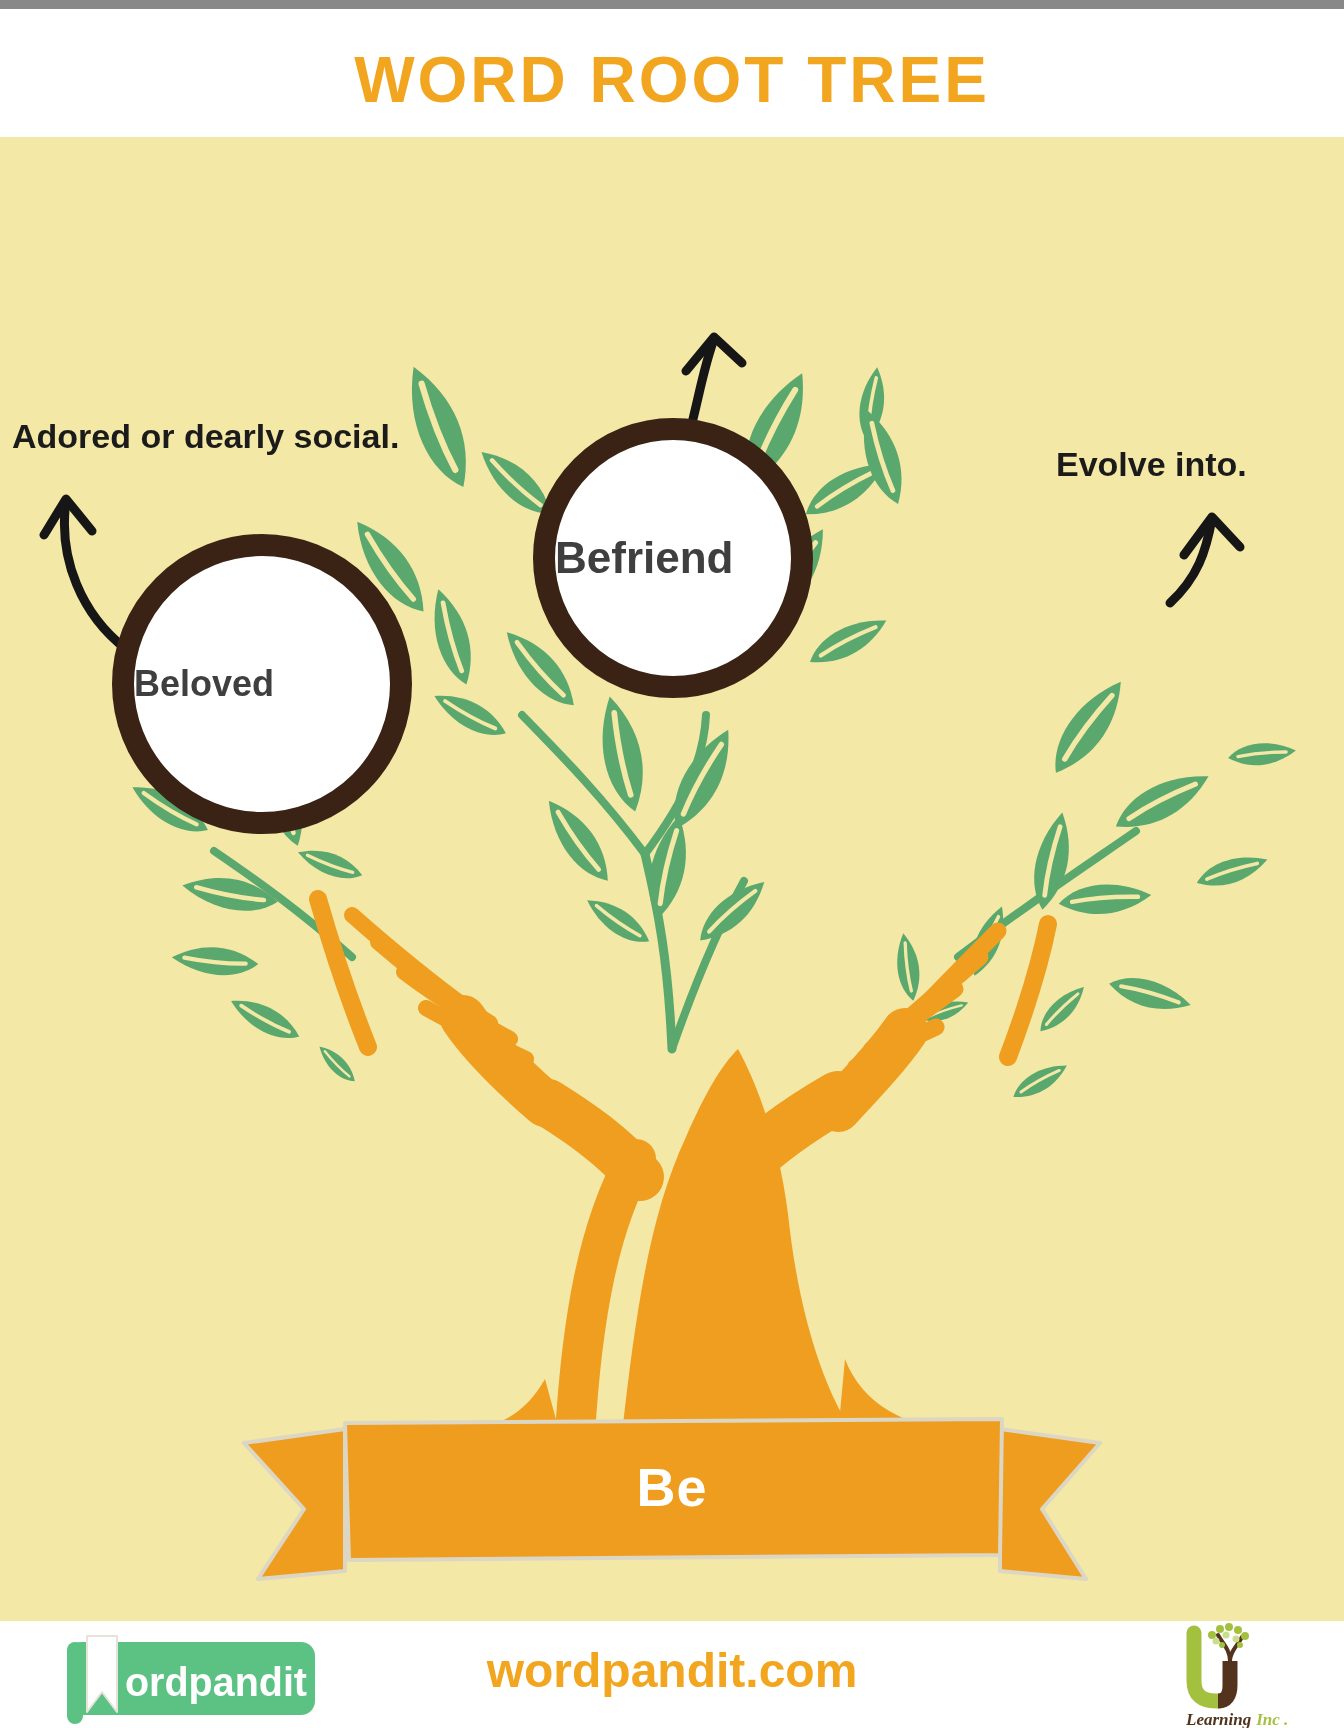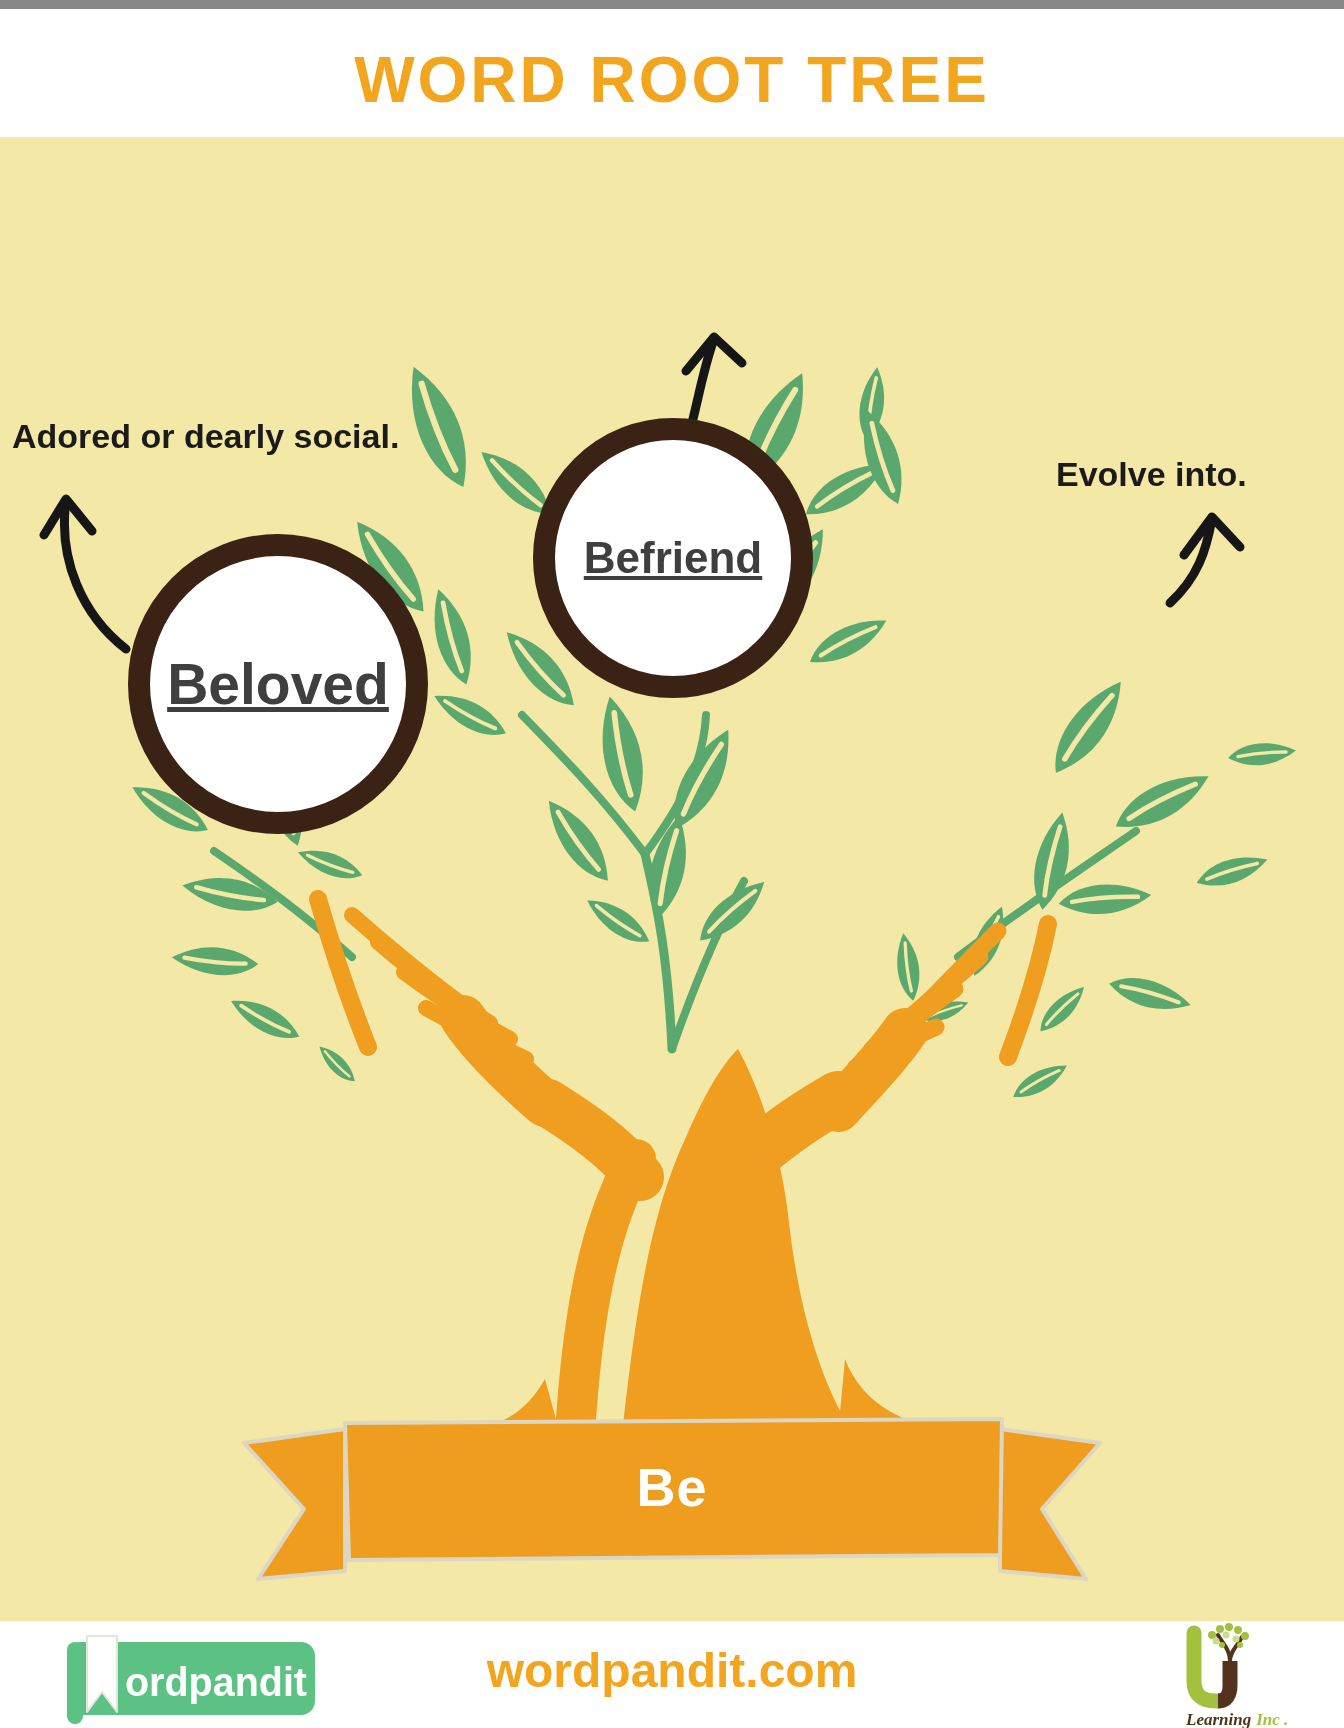--- a/index.html
+++ b/index.html
@@ -43,34 +43,34 @@
   .leaf-vein{fill:none;stroke:var(--background);stroke-width:6;stroke-linecap:round;}
   .twig{fill:none;stroke:var(--leaf-green);stroke-linecap:round;}
   .trunk-fill{fill:var(--trunk-orange);}
   .trunk-stroke{fill:none;stroke:var(--trunk-orange);stroke-linecap:round;}
   .arrow-line{fill:none;stroke:var(--arrow-black);stroke-width:9;stroke-linecap:round;stroke-linejoin:round;}
   .ribbon-shape{fill:var(--ribbon-orange);stroke:var(--ribbon-edge);stroke-width:4;stroke-linejoin:round;}
 
   .node{
     position:absolute;border-radius:50%;background:var(--white);
     border:22px solid var(--circle-ring-brown);
-    display:flex;align-items:center;justify-content:center;
-    z-index:2;color:var(--word-gray);font-weight:700;text-decoration:underline;
-  }
-  .node-beloved{left:128px;top:525px;width:300px;height:300px;font-size:57px;}
+    display:flex;align-items:center;
+    z-index:2;color:var(--word-gray);font-weight:700;
+  }
+  .node-beloved{left:112px;top:525px;width:300px;height:300px;font-size:36px;}
   .node-befriend{left:533px;top:409px;width:280px;height:280px;font-size:44px;}
   .node-become{left:857px;top:513px;width:356px;height:356px;border-width:24px;font-size:52px;}
 
   .meaning{
     position:absolute;z-index:2;color:var(--text-dark);
     font-size:34px;font-weight:700;white-space:nowrap;
   }
   .meaning-beloved{left:12px;top:408px;}
   .meaning-befriend{left:672px;top:276px;transform:translateX(-50%);}
-  .meaning-become{left:1056px;top:446px;text-align:center;}
+  .meaning-become{left:1056px;top:436px;text-align:center;}
 
   .root-word{
     position:absolute;left:672px;top:1447px;transform:translateX(-50%);
     z-index:2;color:var(--white);font-size:54px;font-weight:700;letter-spacing:1px;
   }
 
   .footer{
     position:absolute;left:0;top:1612px;width:1344px;height:116px;
     background:var(--white);z-index:3;
   }

